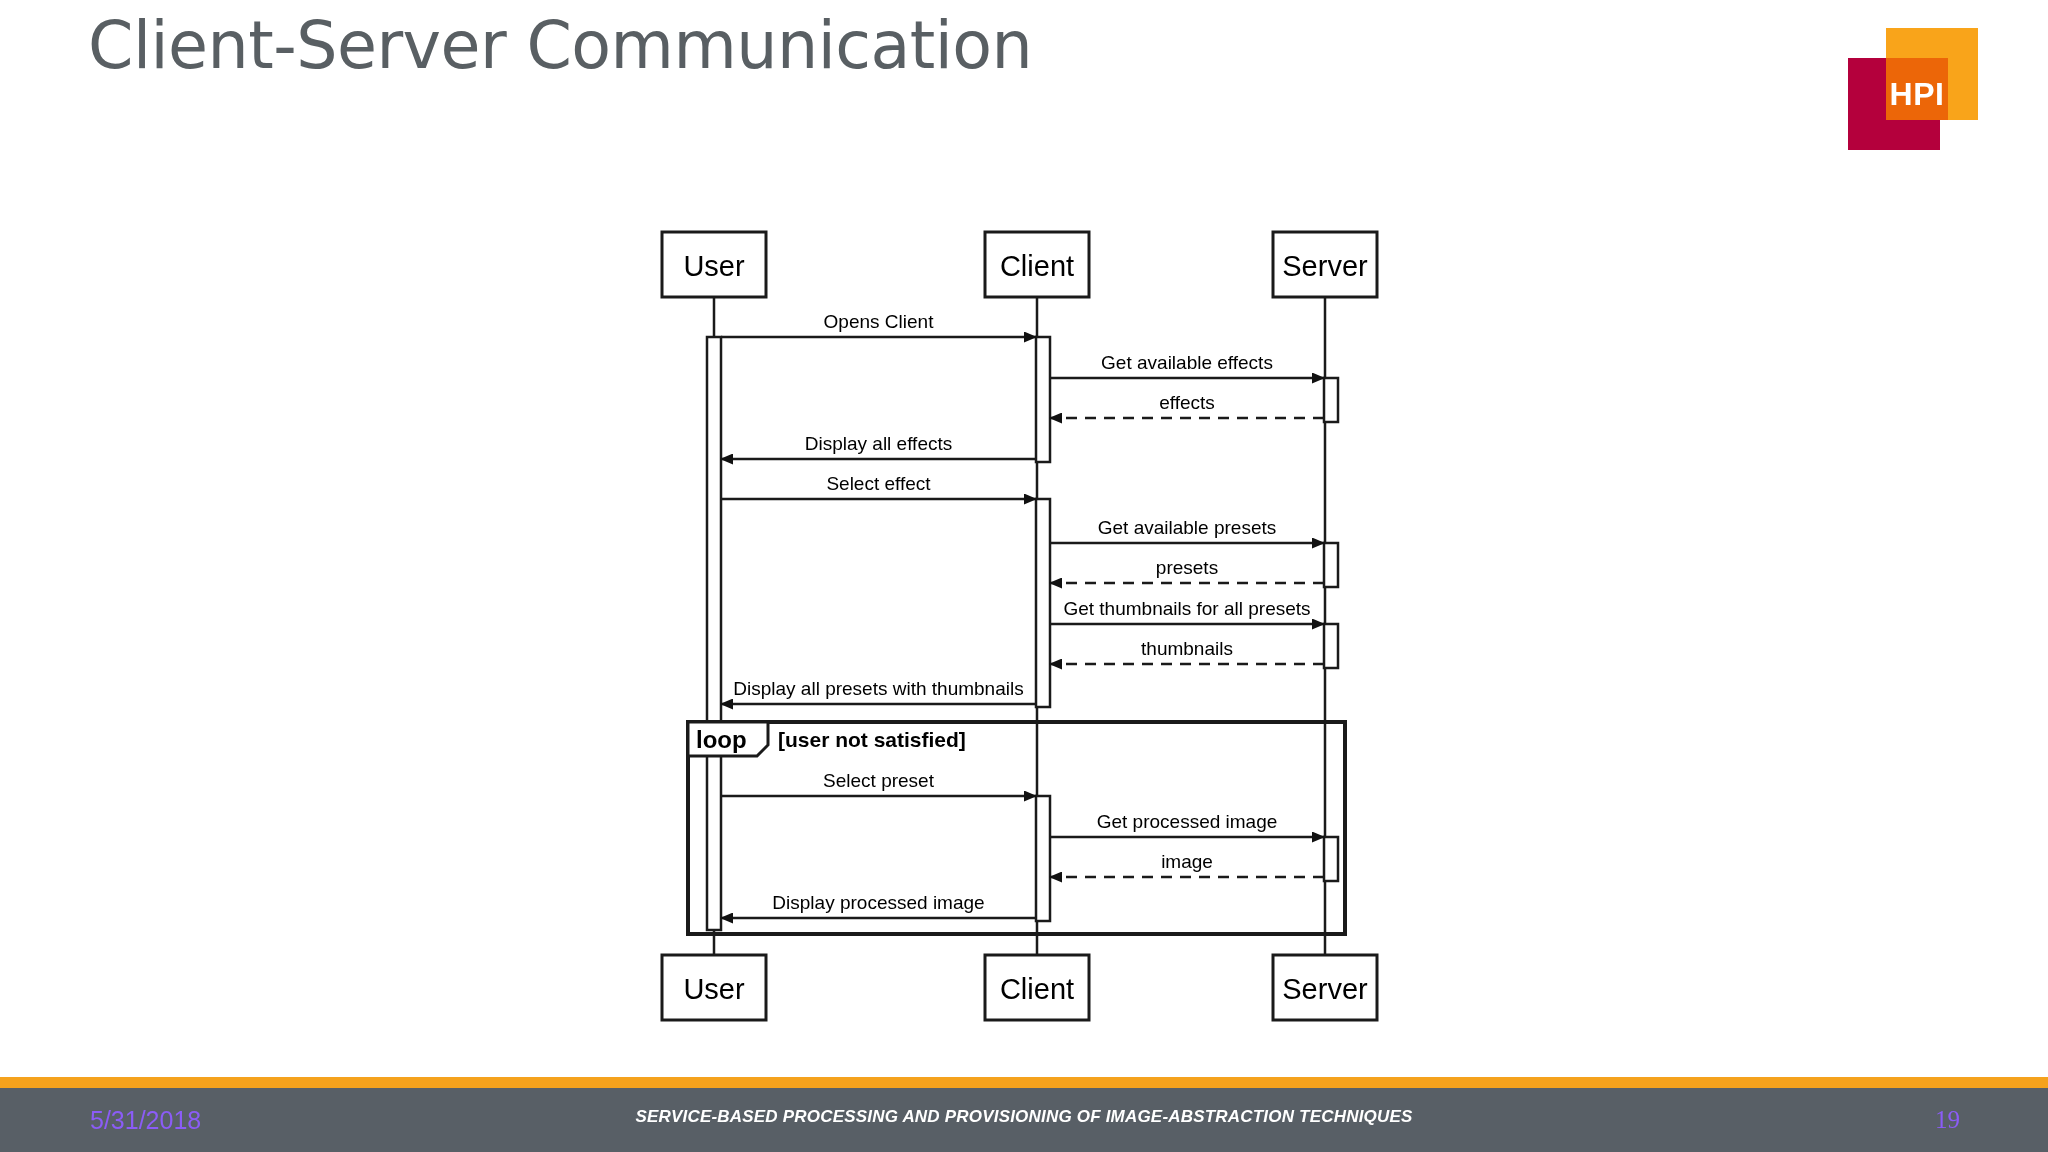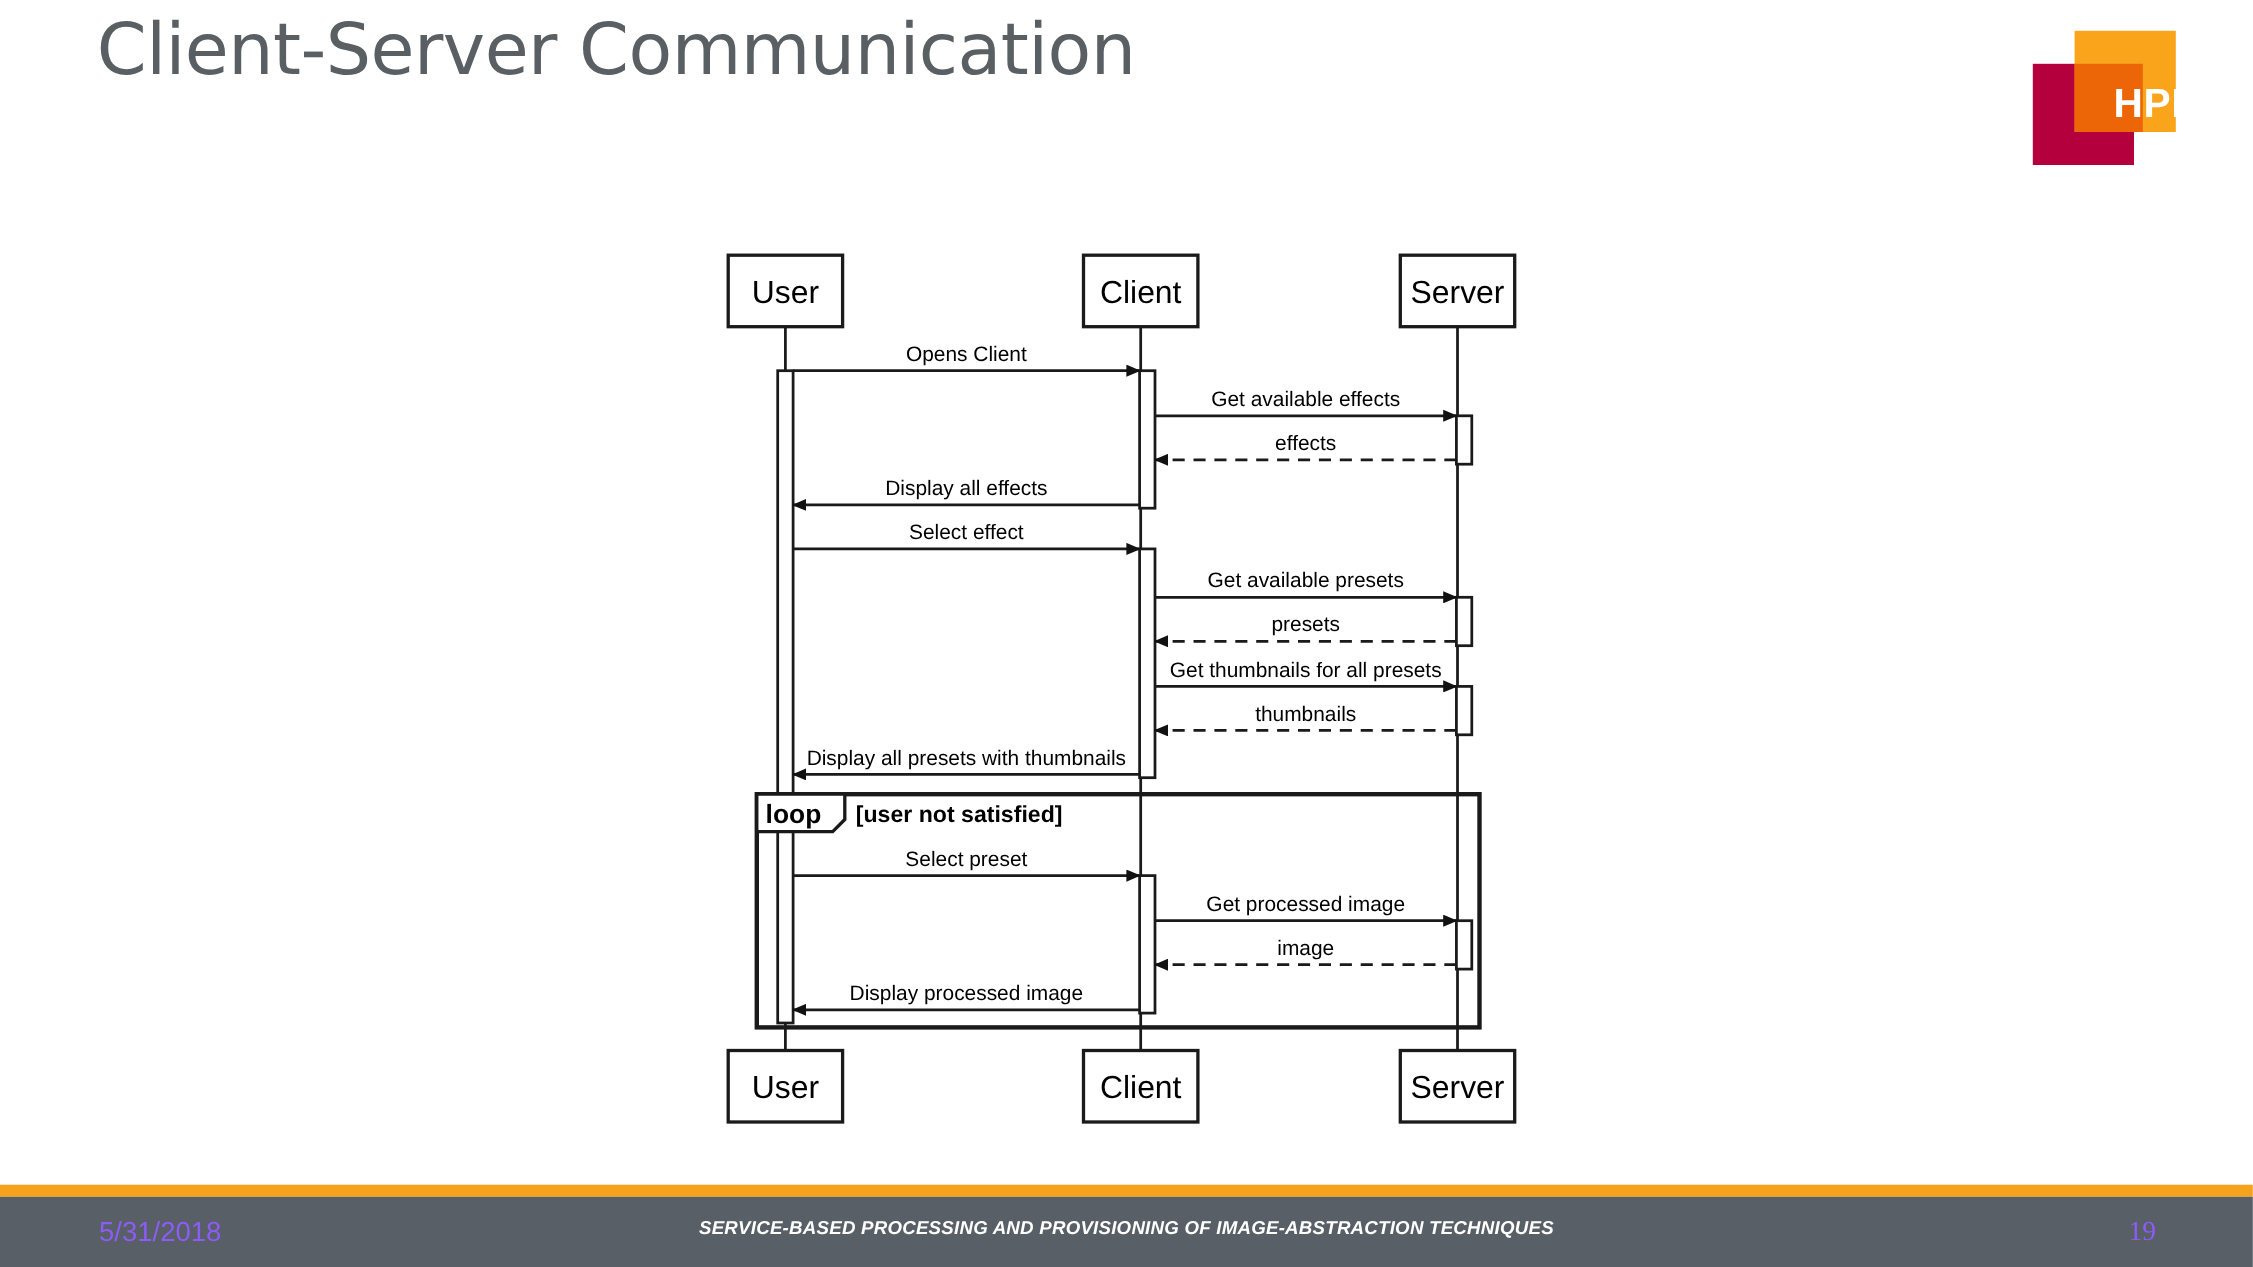--- a/index.html
+++ b/index.html
@@ -62,24 +62,23 @@
     position: absolute;
     left: 38px;
     top: 30px;
     width: 62px;
     height: 72px;
     display: flex;
     align-items: center;
     justify-content: center;
     color: #ffffff;
     font-family: "Liberation Sans", sans-serif;
-    font-size: 37px;
+    font-size: 32px;
     font-weight: 700;
     letter-spacing: 0.5px;
-    padding-left: 36px;
   }
 
   
   #diagram-wrap {
     position: absolute;
     left: 0px;
     top: 0px;
     width: 2048px;
     height: 1040px;
   }

